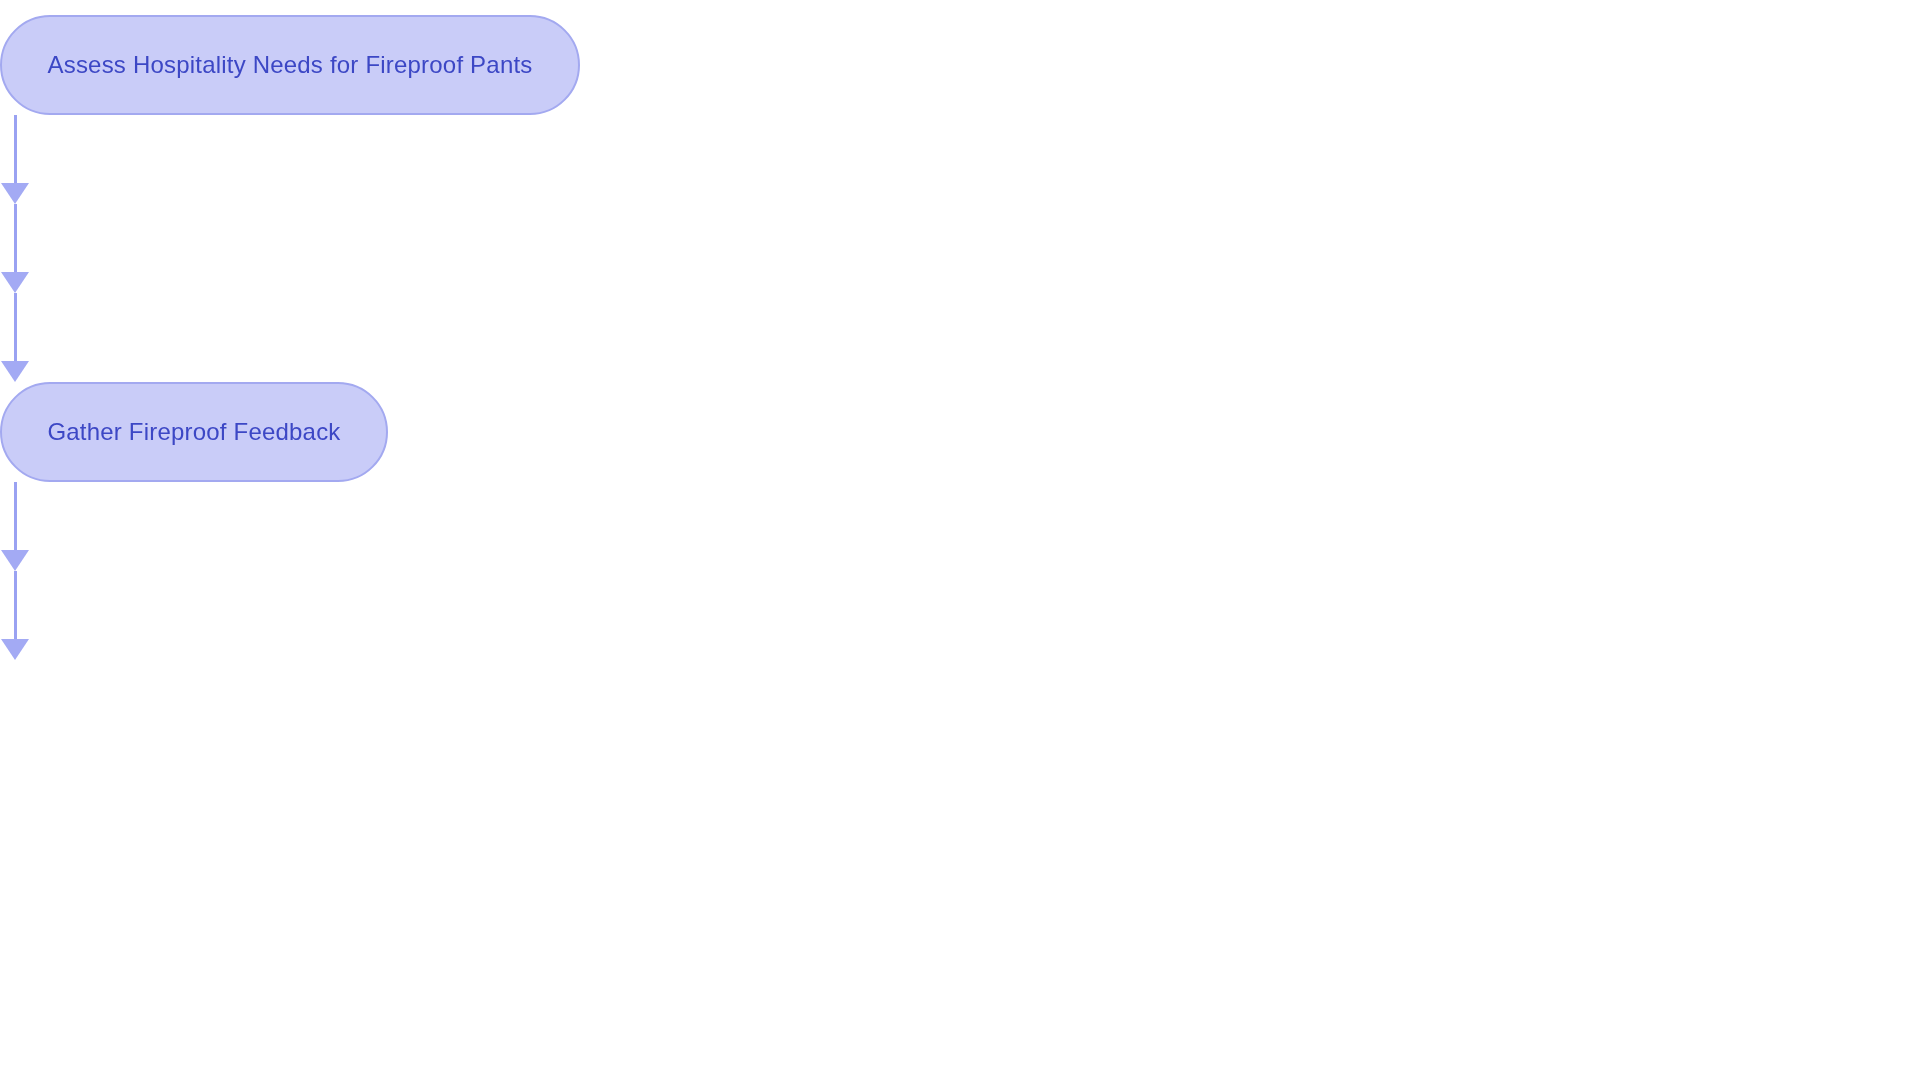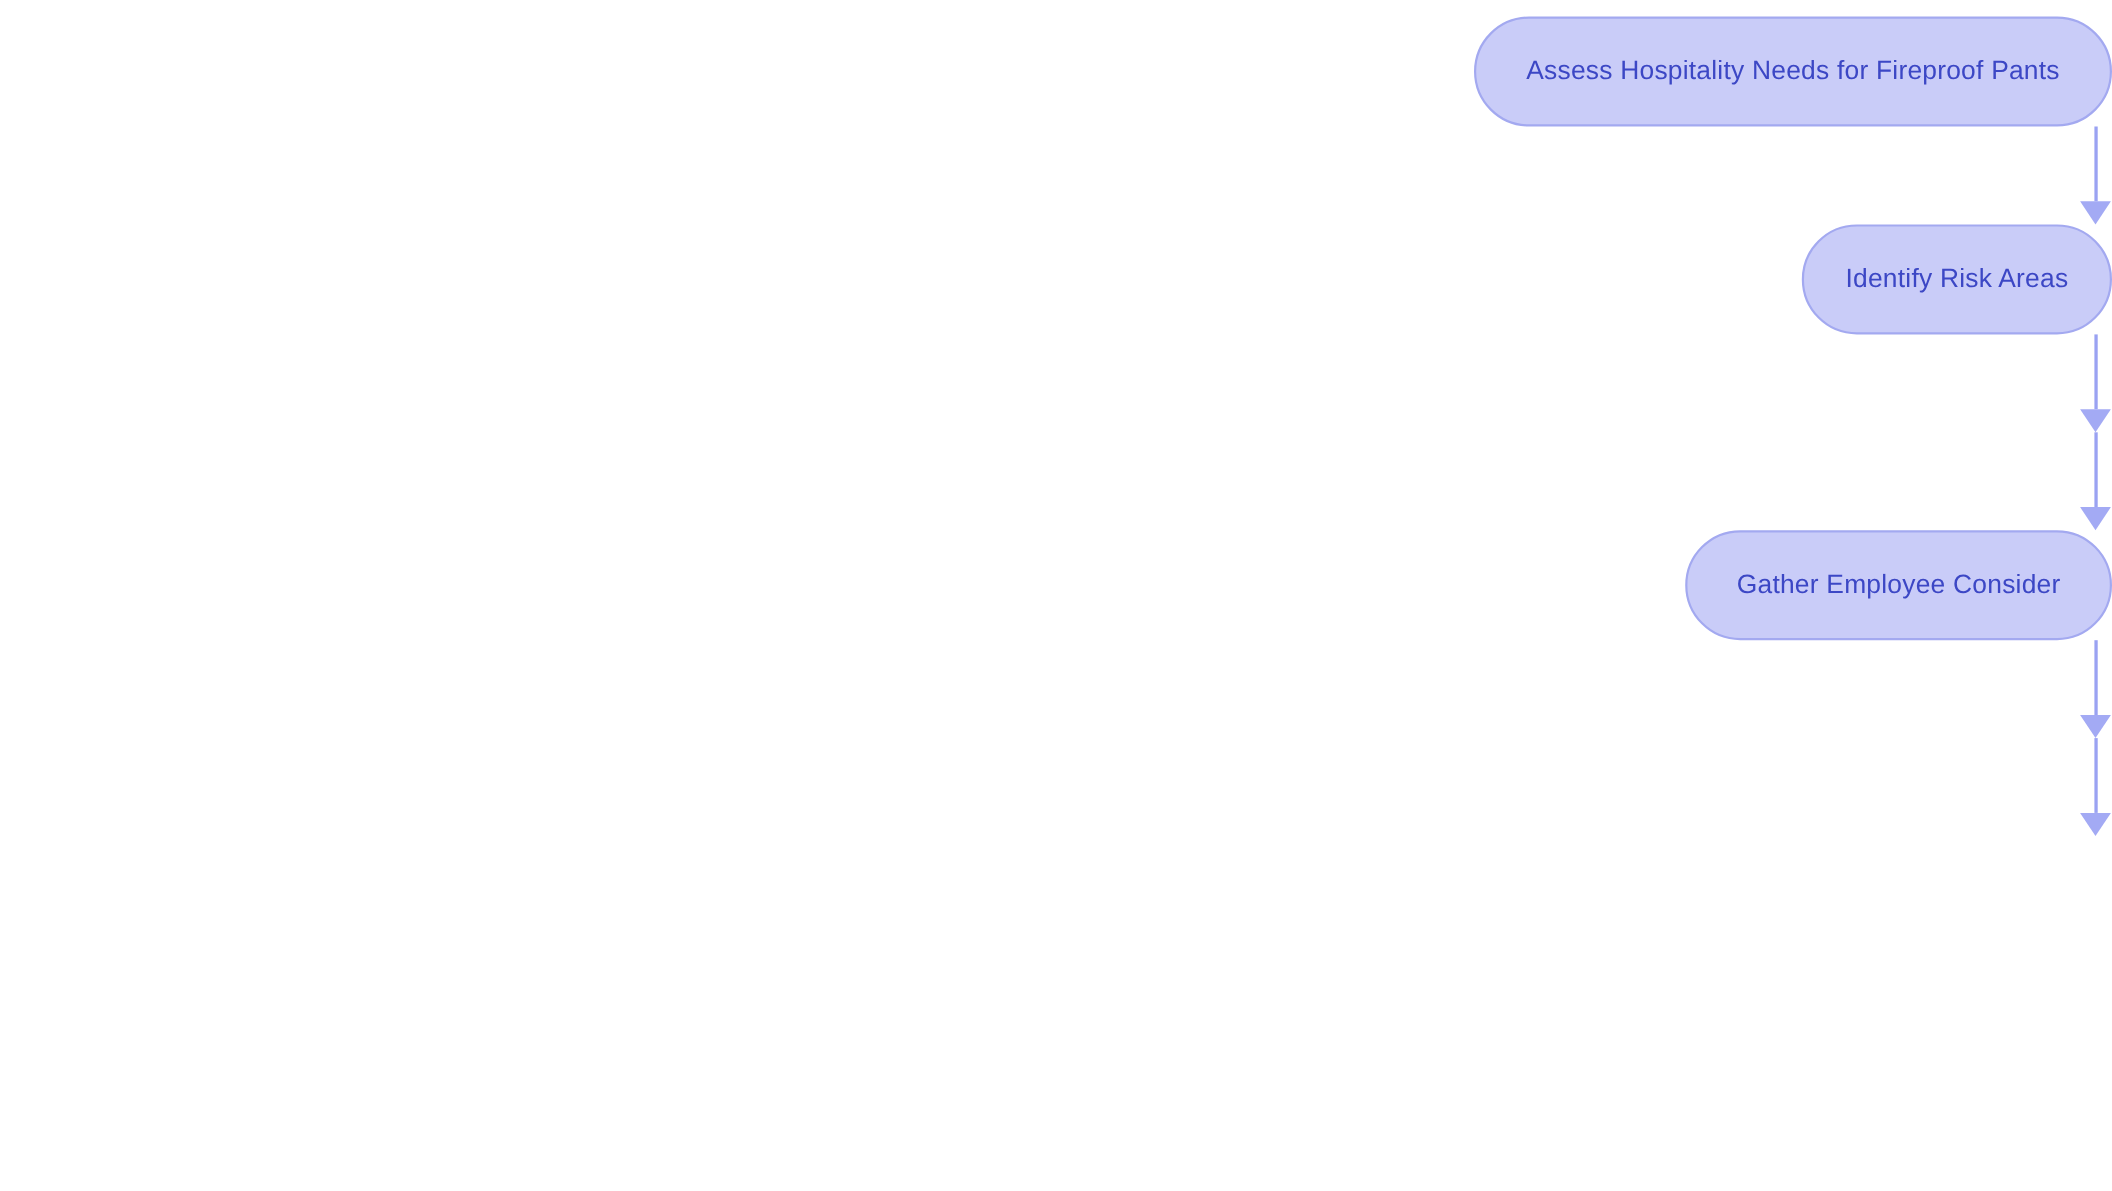--- a/index.html
+++ b/index.html
@@ -15,21 +15,21 @@
     background: #ffffff;
     overflow: hidden;
   }
   .flow-column {
     position: absolute;
     top: 15px;
     left: 0;
     width: 100%;
     display: flex;
     flex-direction: column;
-    align-items: flex-end;
+    align-items: flex-start;
   }
   .flow-node {
     height: 100px;
     box-sizing: border-box;
     background: #c9ccf8;
     border: 2px solid #a3a9f0;
     border-radius: 50px;
     display: flex;
     align-items: center;
     justify-content: center;
@@ -72,37 +72,34 @@
 
     <div class="flow-node" style="width: 580px;">
       <span class="node-label">Assess Hospitality Needs for Fireproof Pants</span>
     </div>
 
     <div class="connector">
       <div class="shaft"></div>
       <div class="head"></div>
     </div>
 
-    <div class="flow-node" style="width: 282px;">
-      <span class="node-label">Identify Risk Areas</span>
-    </div>
 
     <div class="connector">
       <div class="shaft"></div>
       <div class="head"></div>
     </div>
 
 
     <div class="connector">
       <div class="shaft"></div>
       <div class="head"></div>
     </div>
 
     <div class="flow-node" style="width: 388px;">
-      <span class="node-label">Gather Employee Consider</span>
+      <span class="node-label">Gather Fireproof Feedback</span>
     </div>
 
     <div class="connector">
       <div class="shaft"></div>
       <div class="head"></div>
     </div>
 
 
     <div class="connector">
       <div class="shaft"></div>

